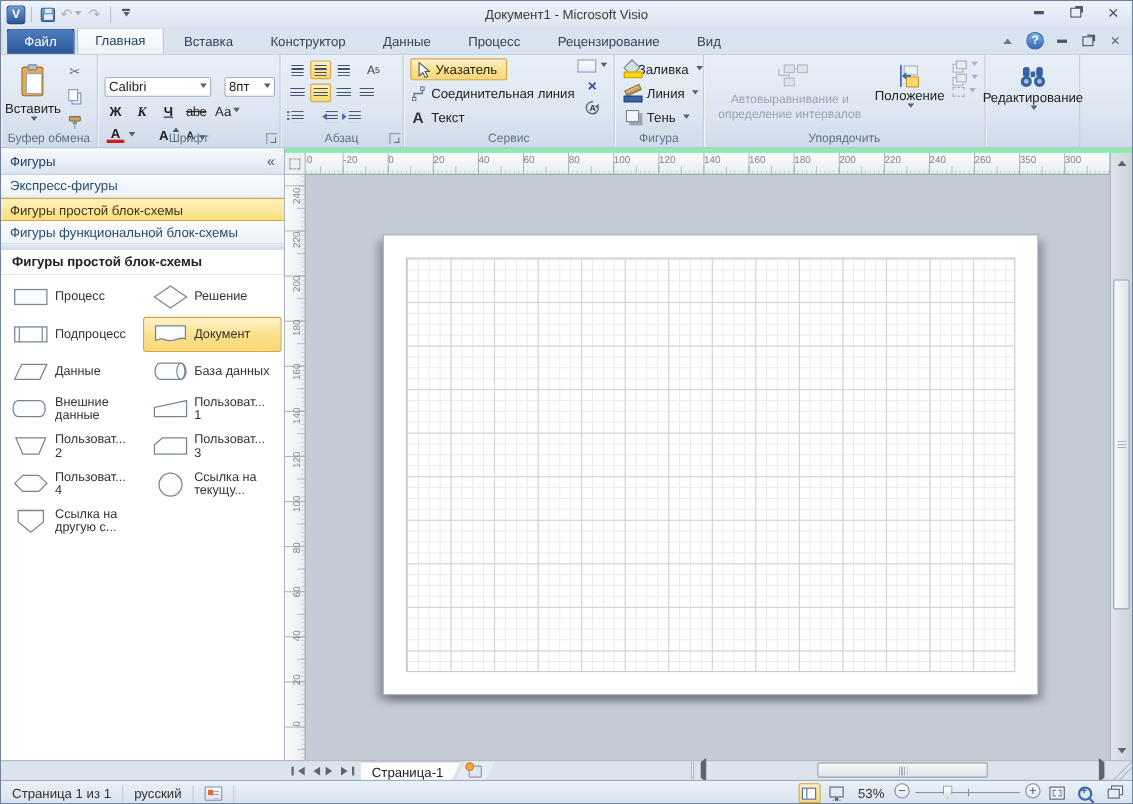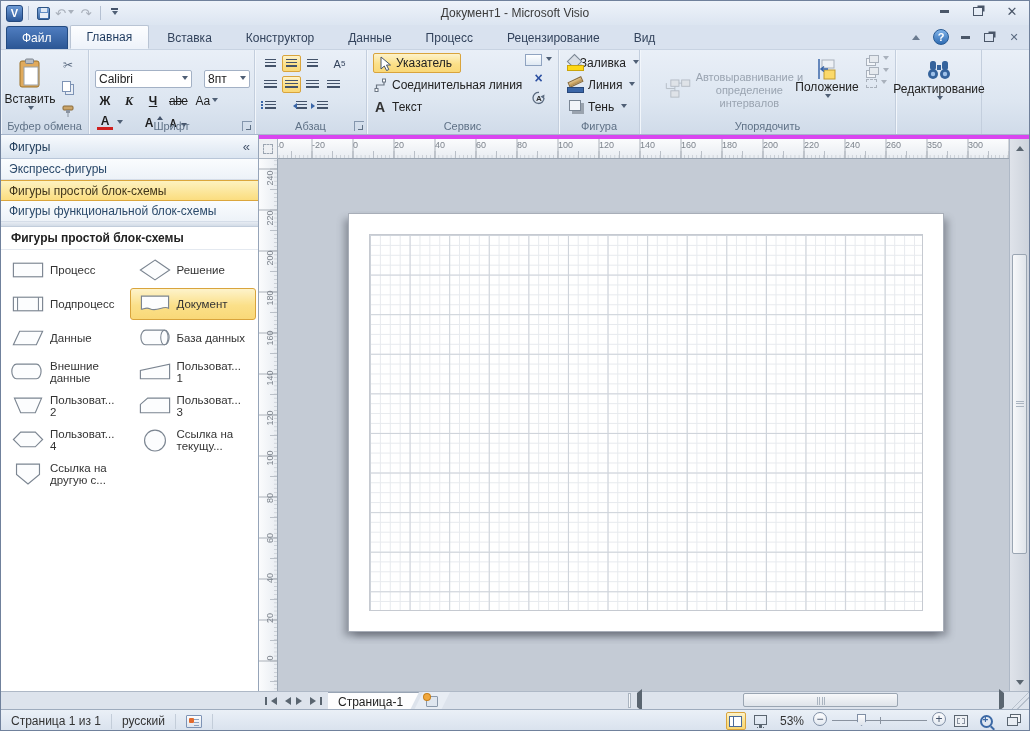--- a/index.html
+++ b/index.html
@@ -105,34 +105,34 @@
   .shrow { display:flex; align-items:center; height:22px; padding-left:8px; gap:5px; color:#222; }
   .ico16 { width:16px; height:16px; position:relative; }
   .fill-ico:before { content:""; position:absolute; left:2px; top:1px; width:9px; height:9px; border:1.5px solid #7a8694; background:#d8dee6; transform:rotate(45deg); }
   .fill-ico:after { content:""; position:absolute; left:0; bottom:0; width:15px; height:4px; background:#ffd816; border:1px solid #c9a40c; }
   .line-ico:before { content:""; position:absolute; left:1px; top:2px; width:13px; height:4px; background:linear-gradient(#e8c88a,#b08748); border:1px solid #8a6a38; transform:rotate(-25deg); }
   .line-ico:after { content:""; position:absolute; left:0; bottom:0; width:15px; height:4px; background:#3a66a8; border:1px solid #27477a; }
   .shadow-ico:before { content:""; position:absolute; left:2px; top:1px; width:10px; height:9px; background:#f2f5f9; border:1px solid #7a8694; box-shadow:3px 3px 0 #9aa3ae; }
 
   
   .g-arrange { width:256px; }
-  .auto-btn { position:absolute; left:20px; top:2px; width:148px; height:66px; display:flex; flex-direction:row; align-items:center; padding-top:3px; }
+  .auto-btn { position:absolute; left:4px; top:2px; width:148px; height:66px; display:flex; flex-direction:column; align-items:center; padding-top:3px; }
   .auto-txt { color:#9aa4b1; text-align:center; font-size:11px; line-height:13px; margin-top:4px; white-space:pre-line; }
   .pos-btn { position:absolute; left:156px; top:2px; width:62px; height:66px; text-align:center; color:#222; }
   .arr-col { position:absolute; right:6px; top:3px; display:flex; flex-direction:column; gap:4px; }
   .mini { display:flex; align-items:center; gap:2px; }
   .ovl { width:10px; height:8px; border:1px solid #a9b1bc; background:#e6eaef; box-shadow:-3px 3px 0 -1px #f2f5f9, -3px 3px 0 0 #a9b1bc; margin-left:3px; }
   .grp { width:11px; height:9px; border:1px dashed #a9b1bc; position:relative; }
 
   
   .g-edit { width:86px; border-right:1px solid #c3cedd; }
   .edit-btn { position:absolute; left:8px; top:2px; width:70px; height:66px; text-align:center; color:#222; }
 
   
-  .main { position:absolute; left:0; top:134px; width:100%; height:574px; background:#d946ef; }
+  .main { position:absolute; left:0; top:134px; width:100%; height:574px; background:#86efac; }
 
   
   .panel { position:absolute; left:0; top:0; width:258px; height:574px; background:#fff; border-right:1px solid #96a4b8; display:flex; flex-direction:column; }
   .panel-hd { height:24px; background:linear-gradient(#f7fafd,#dbe5f1); border-bottom:1px solid #b9c6d8; display:flex; align-items:center;
     padding:0 8px; color:#24405e; }
   .panel-hd .chev { margin-left:auto; color:#44536a; font-size:13px; }
   .prow2 { height:23px; background:linear-gradient(#fbfcfe,#eef3f9); border-bottom:1px solid #cfd9e5; display:flex; align-items:center; padding:0 8px; color:#2b4a6b; }
   .prow2 .fly { margin-left:auto; width:0; height:0; border:4px solid transparent; border-left:5px solid #5a6a80; }
   .stencil { height:21px; background:linear-gradient(#fafcfe,#edf2f8); border-bottom:1px solid #d5dde8; display:flex; align-items:center; padding:0 8px; color:#2b4a6b; }
   .stencil.sel { background:linear-gradient(#fdf2c0,#fbdd7f); border-top:1px solid #dba63c; border-bottom:1px solid #dba63c; color:#40351a; }

